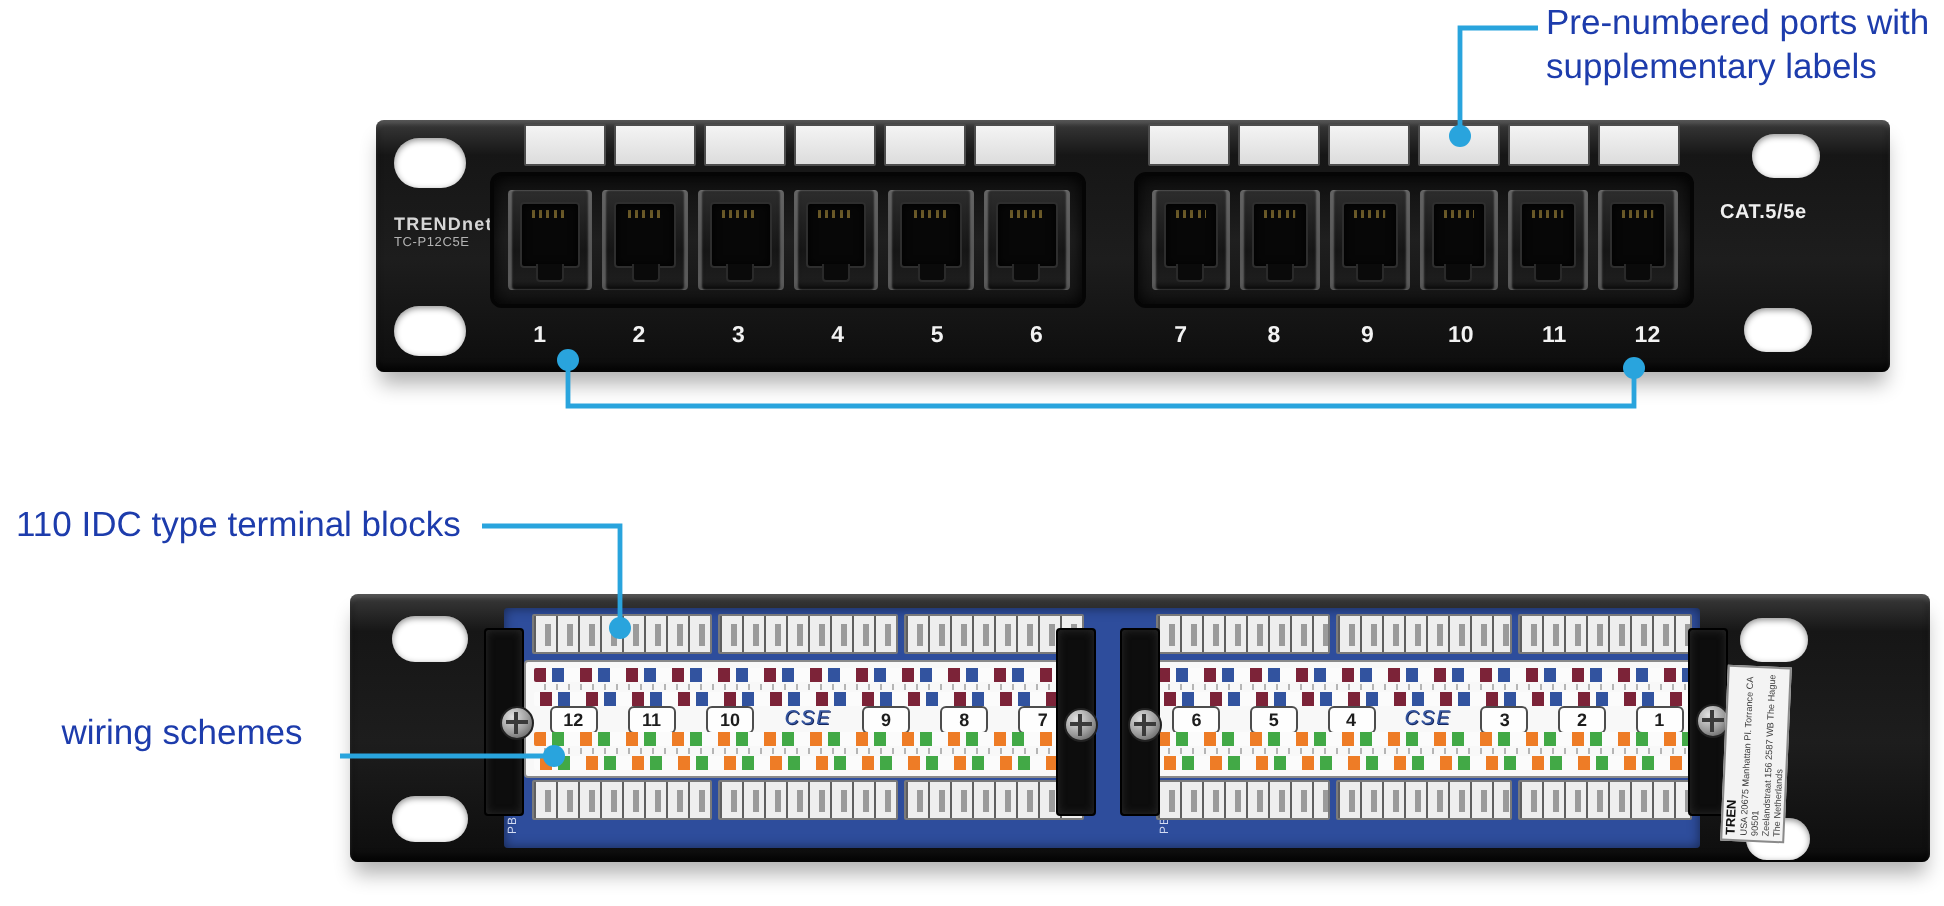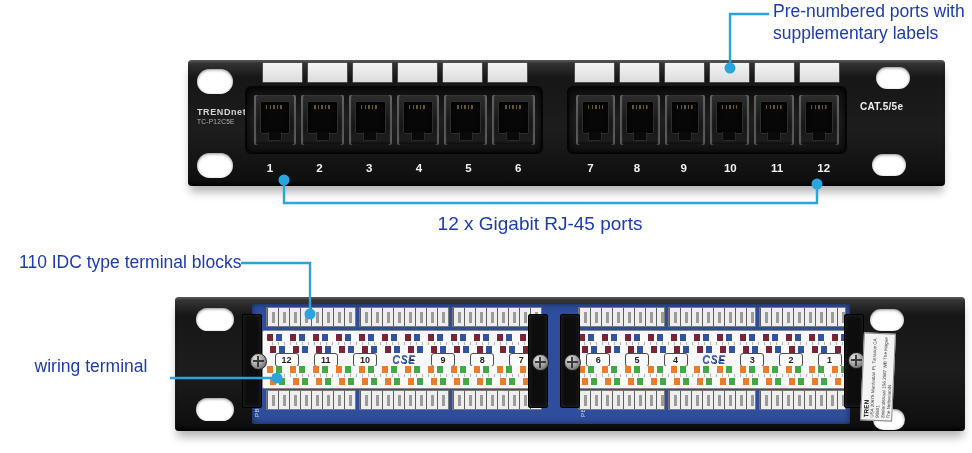--- a/index.html
+++ b/index.html
@@ -3,21 +3,21 @@
 <meta charset="utf-8">
 <style>
   html,body{margin:0;padding:0;background:#fff;}
   #stage{position:relative;width:972px;height:453px;background:#ffffff;overflow:hidden;
          font-family:"Liberation Sans",sans-serif;}
 
   
   .callout{position:absolute;color:var(--callout-text);font-size:17.5px;line-height:21.5px;font-weight:400;}
   #callout-pre{left:773px;top:1px;width:196px;text-align:left;}
   #callout-gigabit{left:375px;top:213px;width:330px;text-align:center;font-size:19px;}
-  #callout-idc{left:19px;top:252px;width:240px;}
+  #callout-idc{left:8px;top:252px;width:240px;}
   #callout-wiring{left:13px;top:356px;width:156px;text-align:center;}
 
   
   #lines{position:absolute;left:0;top:0;width:972px;height:453px;pointer-events:none;z-index:30;}
   #lines polyline{fill:none;stroke:var(--callout-line);stroke-width:2.4;}
   #lines circle{fill:var(--callout-line);}
 
   
   .panel{position:absolute;border-radius:4px;
          background:linear-gradient(180deg,#3a3a3a 0%,#161616 14%,#1d1d1d 55%,#0d0d0d 100%);
@@ -98,24 +98,23 @@
 </style>
 </head>
 <body>
 
 <div id="stage">
 
   <div class="callout" id="callout-pre">
     <div>Pre-numbered ports with</div>
     <div>supplementary labels</div>
   </div>
-  <div class="callout" id="callout-gigabit">12 x Gigabit RJ-45 ports</div>
   <div class="callout" id="callout-idc">110 IDC type terminal blocks</div>
   <div class="callout" id="callout-wiring">
-    <div>wiring terminal</div>
+    <div>wiring schemes</div>
   </div>
 
   <div class="panel" id="front-panel">
     <div class="hole" style="left:9px;top:9px;width:36px;height:25px;"></div>
     <div class="hole" style="left:9px;top:93px;width:36px;height:25px;"></div>
     <div class="hole" style="left:688px;top:7px;width:34px;height:22px;"></div>
     <div class="hole" style="left:684px;top:94px;width:34px;height:22px;"></div>
 
     <div class="strip" id="strip-left">
       <div class="win"></div>

